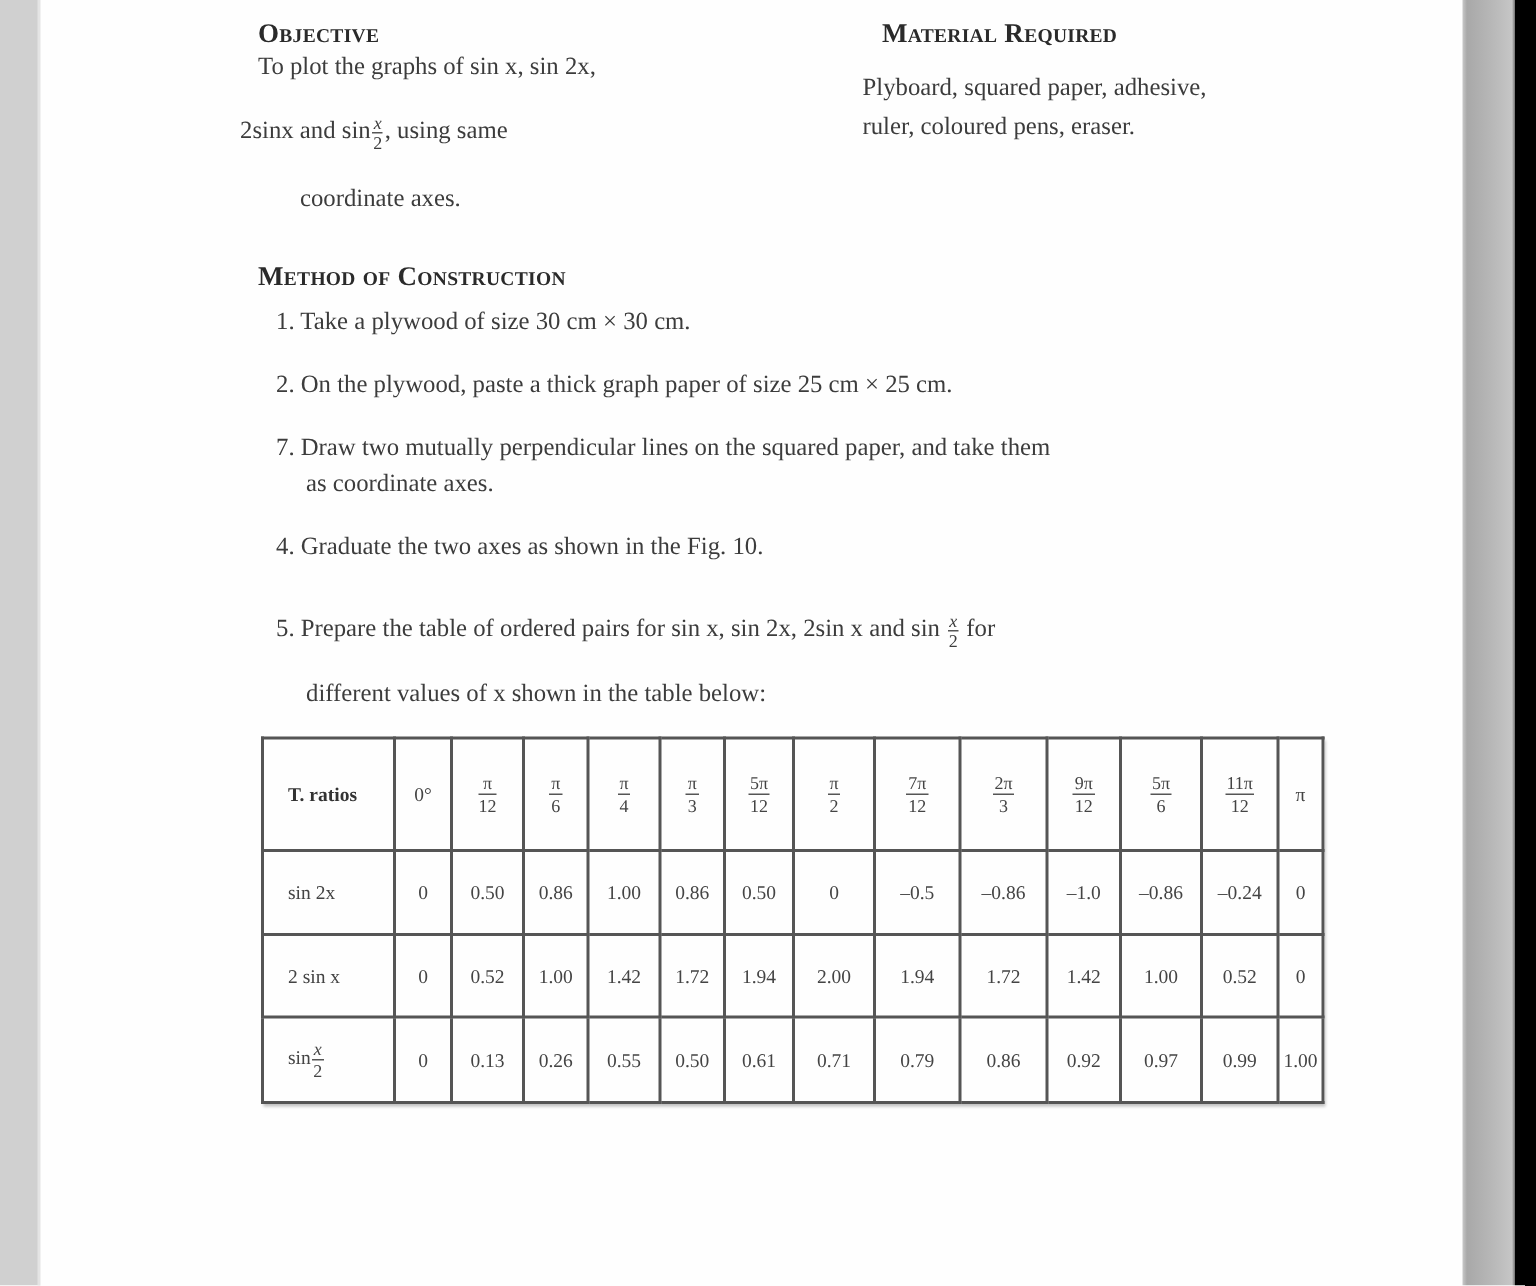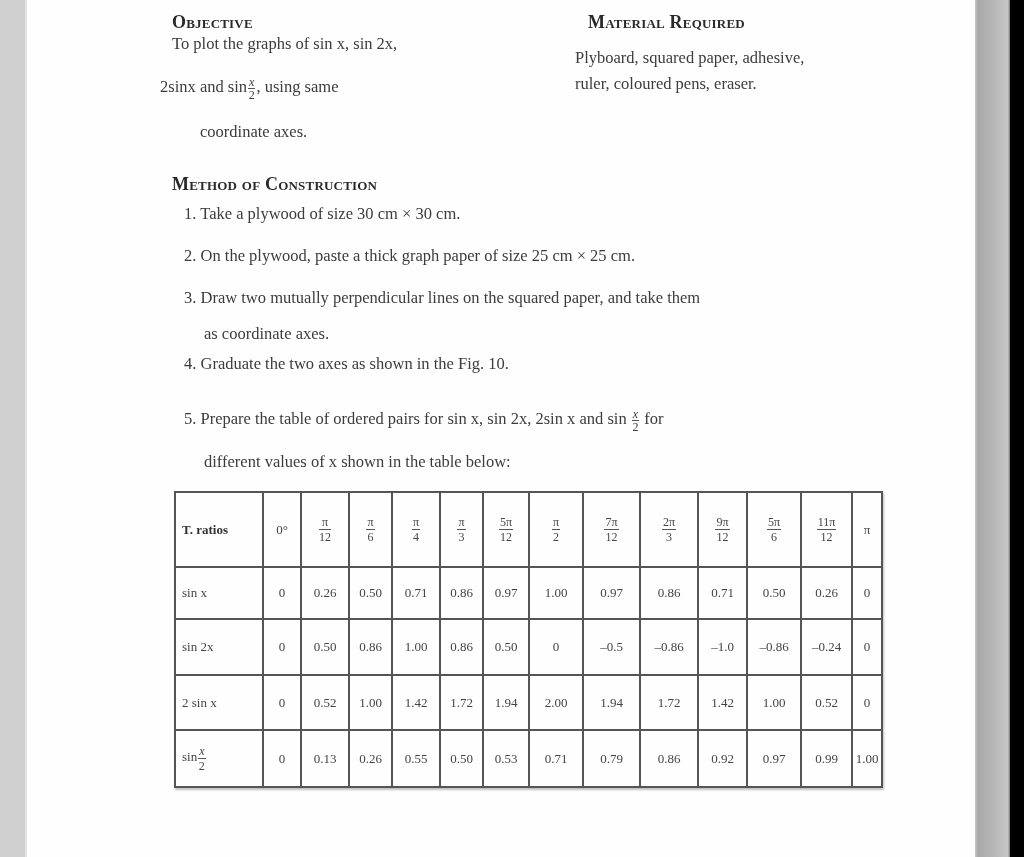--- a/index.html
+++ b/index.html
@@ -29,21 +29,21 @@
   }
   table.tratios td {
     border: 2px solid #555; text-align: center; vertical-align: middle; padding: 0;
     white-space: nowrap; overflow: hidden;
   }
   table.tratios tr.hdr td { height: 73px; }
   table.tratios tr.r1 td { height: 50px; }
   table.tratios tr.r2 td { height: 54px; }
   table.tratios tr.r3 td { height: 53px; }
   table.tratios tr.r4 td { height: 55px; }
-  table.tratios td.label { text-align: left; padding-left: 6px; margin-top: 44px; }
+  table.tratios td.label { text-align: left; padding-left: 16px; margin-top: 44px; }
   table.tratios tr.hdr td.label { font-weight: bold; font-size: 13px; color: #333; }
   table.tratios .frac { font-size: 12px; line-height: 14px; }
   table.tratios .frac .num { font-style: normal; }
 </style>
 </head>
 <body>
 
 <div class="left-bar"></div>
 <div class="page"></div>
 <div class="right-bar"></div>
@@ -56,22 +56,22 @@
 </div>
 <div class="text" style="left:172px; top:122px;margin-left:28px;">coordinate axes.</div>
 
 <div class="heading" style="left:577px; top:12px;margin-left:11px;">Material Required</div>
 <div class="text" style="left:575px; top:48px;">Plyboard, squared paper, adhesive,</div>
 <div class="text" style="left:575px; top:74px;">ruler, coloured pens, eraser.</div>
 
 <div class="heading" style="left:172px; top:174px;">Method of Construction</div>
 <div class="text" style="left:184px; top:204px;">1. Take a plywood of size 30 cm × 30 cm.</div>
 <div class="text" style="left:184px; top:246px;">2. On the plywood, paste a thick graph paper of size 25 cm × 25 cm.</div>
-<div class="text" style="left:184px; top:288px;">3. Draw two mutually perpendicular lines on the squared paper, and take them</div>
-<div class="text" style="left:204px; top:312px;margin-top:12px;">as coordinate axes.</div>
+<div class="text" style="left:184px; top:288px;">7. Draw two mutually perpendicular lines on the squared paper, and take them</div>
+<div class="text" style="left:204px; top:312px;">as coordinate axes.</div>
 <div class="text" style="left:184px; top:354px;">4. Graduate the two axes as shown in the Fig. 10.</div>
 <div class="text" style="left:184px; top:408px;">
   <span>5. Prepare the table of ordered pairs for sin x, sin 2x, 2sin x and sin</span> <span class="frac"><span class="num">x</span><span class="den">2</span></span> <span>for</span>
 </div>
 <div class="text" style="left:204px; top:452px;">different values of x shown in the table below:</div>
 
 <table class="tratios">
   <colgroup>
     <col style="width:88px">
       <col style="width:38px">
@@ -98,36 +98,20 @@
     <td><span class="frac"><span class="num">π</span><span class="den">3</span></span></td>
     <td><span class="frac"><span class="num">5π</span><span class="den">12</span></span></td>
     <td><span class="frac"><span class="num">π</span><span class="den">2</span></span></td>
     <td><span class="frac"><span class="num">7π</span><span class="den">12</span></span></td>
     <td><span class="frac"><span class="num">2π</span><span class="den">3</span></span></td>
     <td><span class="frac"><span class="num">9π</span><span class="den">12</span></span></td>
     <td><span class="frac"><span class="num">5π</span><span class="den">6</span></span></td>
     <td><span class="frac"><span class="num">11π</span><span class="den">12</span></span></td>
     <td>π</td>
   </tr>
-  <tr class="r1">
-    <td class="label">sin x</td>
-    <td>0</td>
-    <td>0.26</td>
-    <td>0.50</td>
-    <td>0.71</td>
-    <td>0.86</td>
-    <td>0.97</td>
-    <td>1.00</td>
-    <td>0.97</td>
-    <td>0.86</td>
-    <td>0.71</td>
-    <td>0.50</td>
-    <td>0.26</td>
-    <td>0</td>
-  </tr>
   <tr class="r2">
     <td class="label">sin 2x</td>
     <td>0</td>
     <td>0.50</td>
     <td>0.86</td>
     <td>1.00</td>
     <td>0.86</td>
     <td>0.50</td>
     <td>0</td>
     <td>–0.5</td>
@@ -153,21 +137,21 @@
     <td>0.52</td>
     <td>0</td>
   </tr>
   <tr class="r4">
     <td class="label"><span>sin</span><span class="frac"><span class="num" style="font-style:italic">x</span><span class="den">2</span></span></td>
     <td>0</td>
     <td>0.13</td>
     <td>0.26</td>
     <td>0.55</td>
     <td>0.50</td>
-    <td>0.53</td>
+    <td>0.61</td>
     <td>0.71</td>
     <td>0.79</td>
     <td>0.86</td>
     <td>0.92</td>
     <td>0.97</td>
     <td>0.99</td>
     <td>1.00</td>
   </tr>
 </tbody>
   </table>

